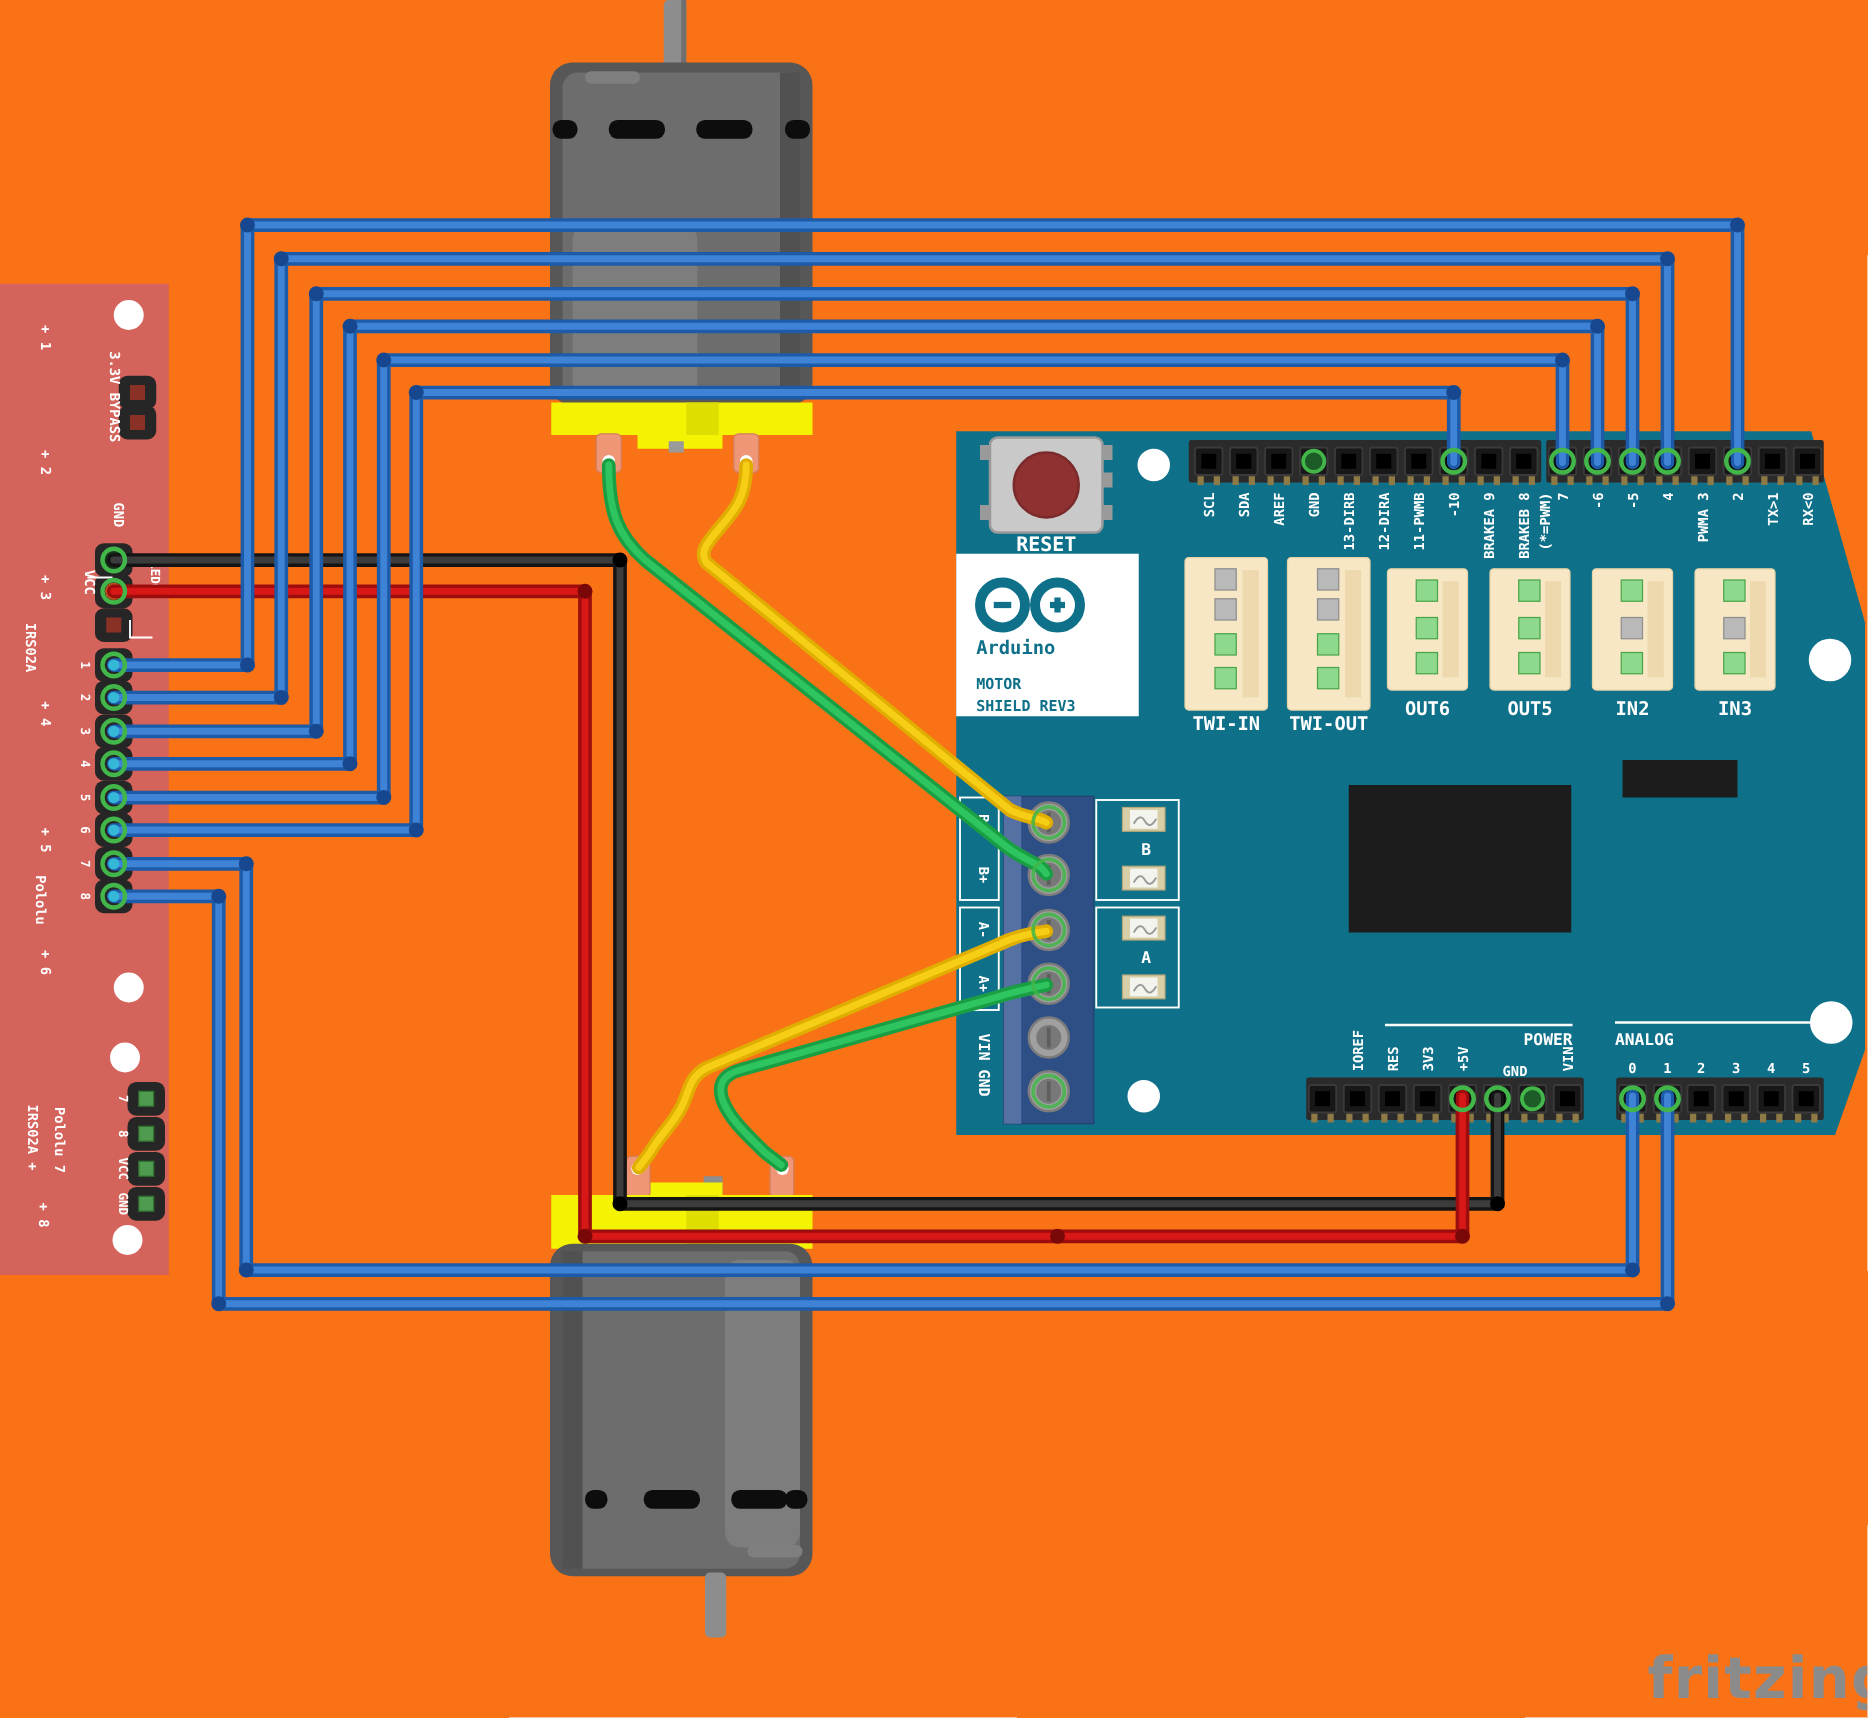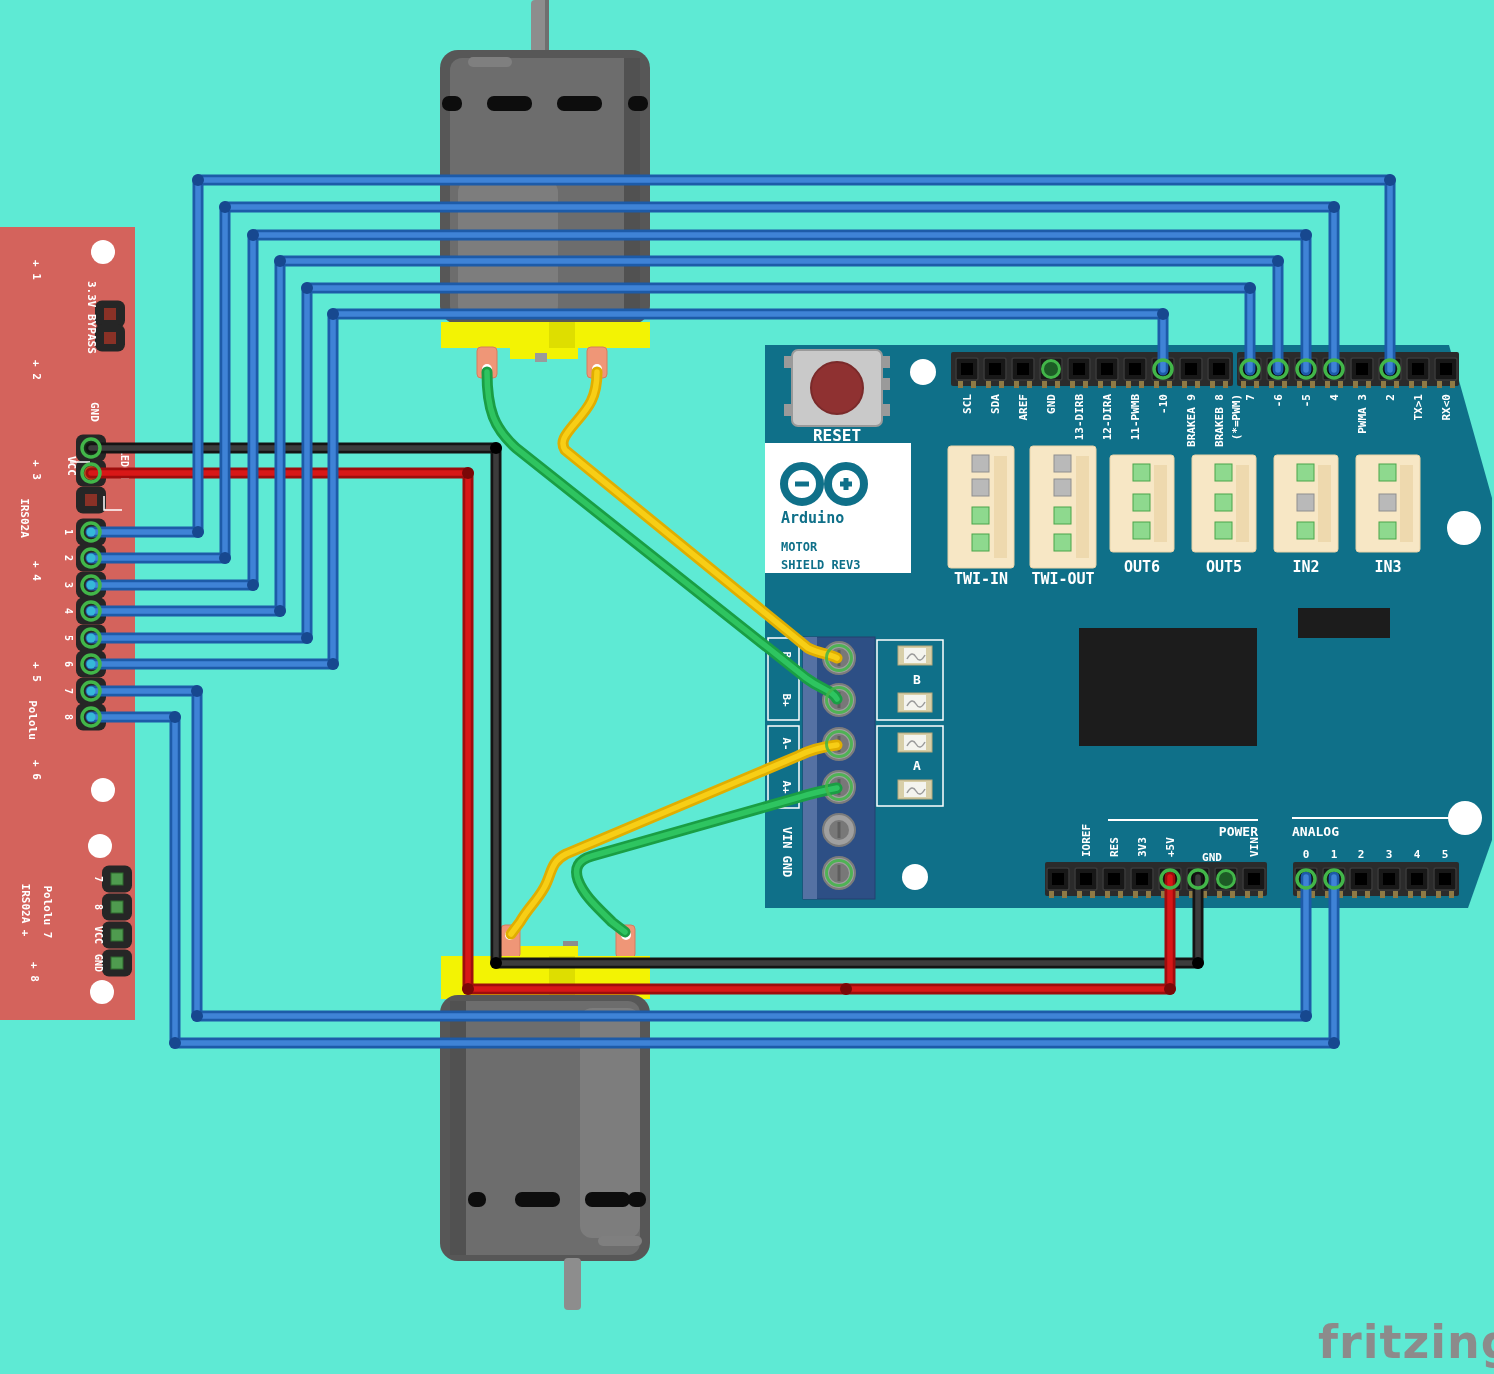--- a/index.html
+++ b/index.html
@@ -1,16 +1,16 @@
 <!DOCTYPE html>
 <html><head>
 <meta charset="utf-8">
 <style>
   html,body{margin:0;padding:0;background:#fff;}
-  .canvas{position:relative;width:1494px;height:1374px;background:#5eead4;overflow:hidden;}
+  .canvas{position:relative;width:1494px;height:1374px;background:#f97316;overflow:hidden;}
   svg{position:absolute;left:0;top:0;}
   text{font-family:"DejaVu Sans Mono","Liberation Mono",monospace;font-weight:bold;fill:#ffffff;}
   .t10{font-size:10px}.t11{font-size:11px}.t12{font-size:12px}.t13{font-size:13px}
   .t15{font-size:15px}.t16{font-size:16px}
   .teal{fill:#0f7089}
   .wm{font-family:"DejaVu Sans","Liberation Sans",sans-serif;font-weight:bold;font-size:46px;fill:#8c8b8b;letter-spacing:1px;}
 </style>
 </head>
 <body>
 

